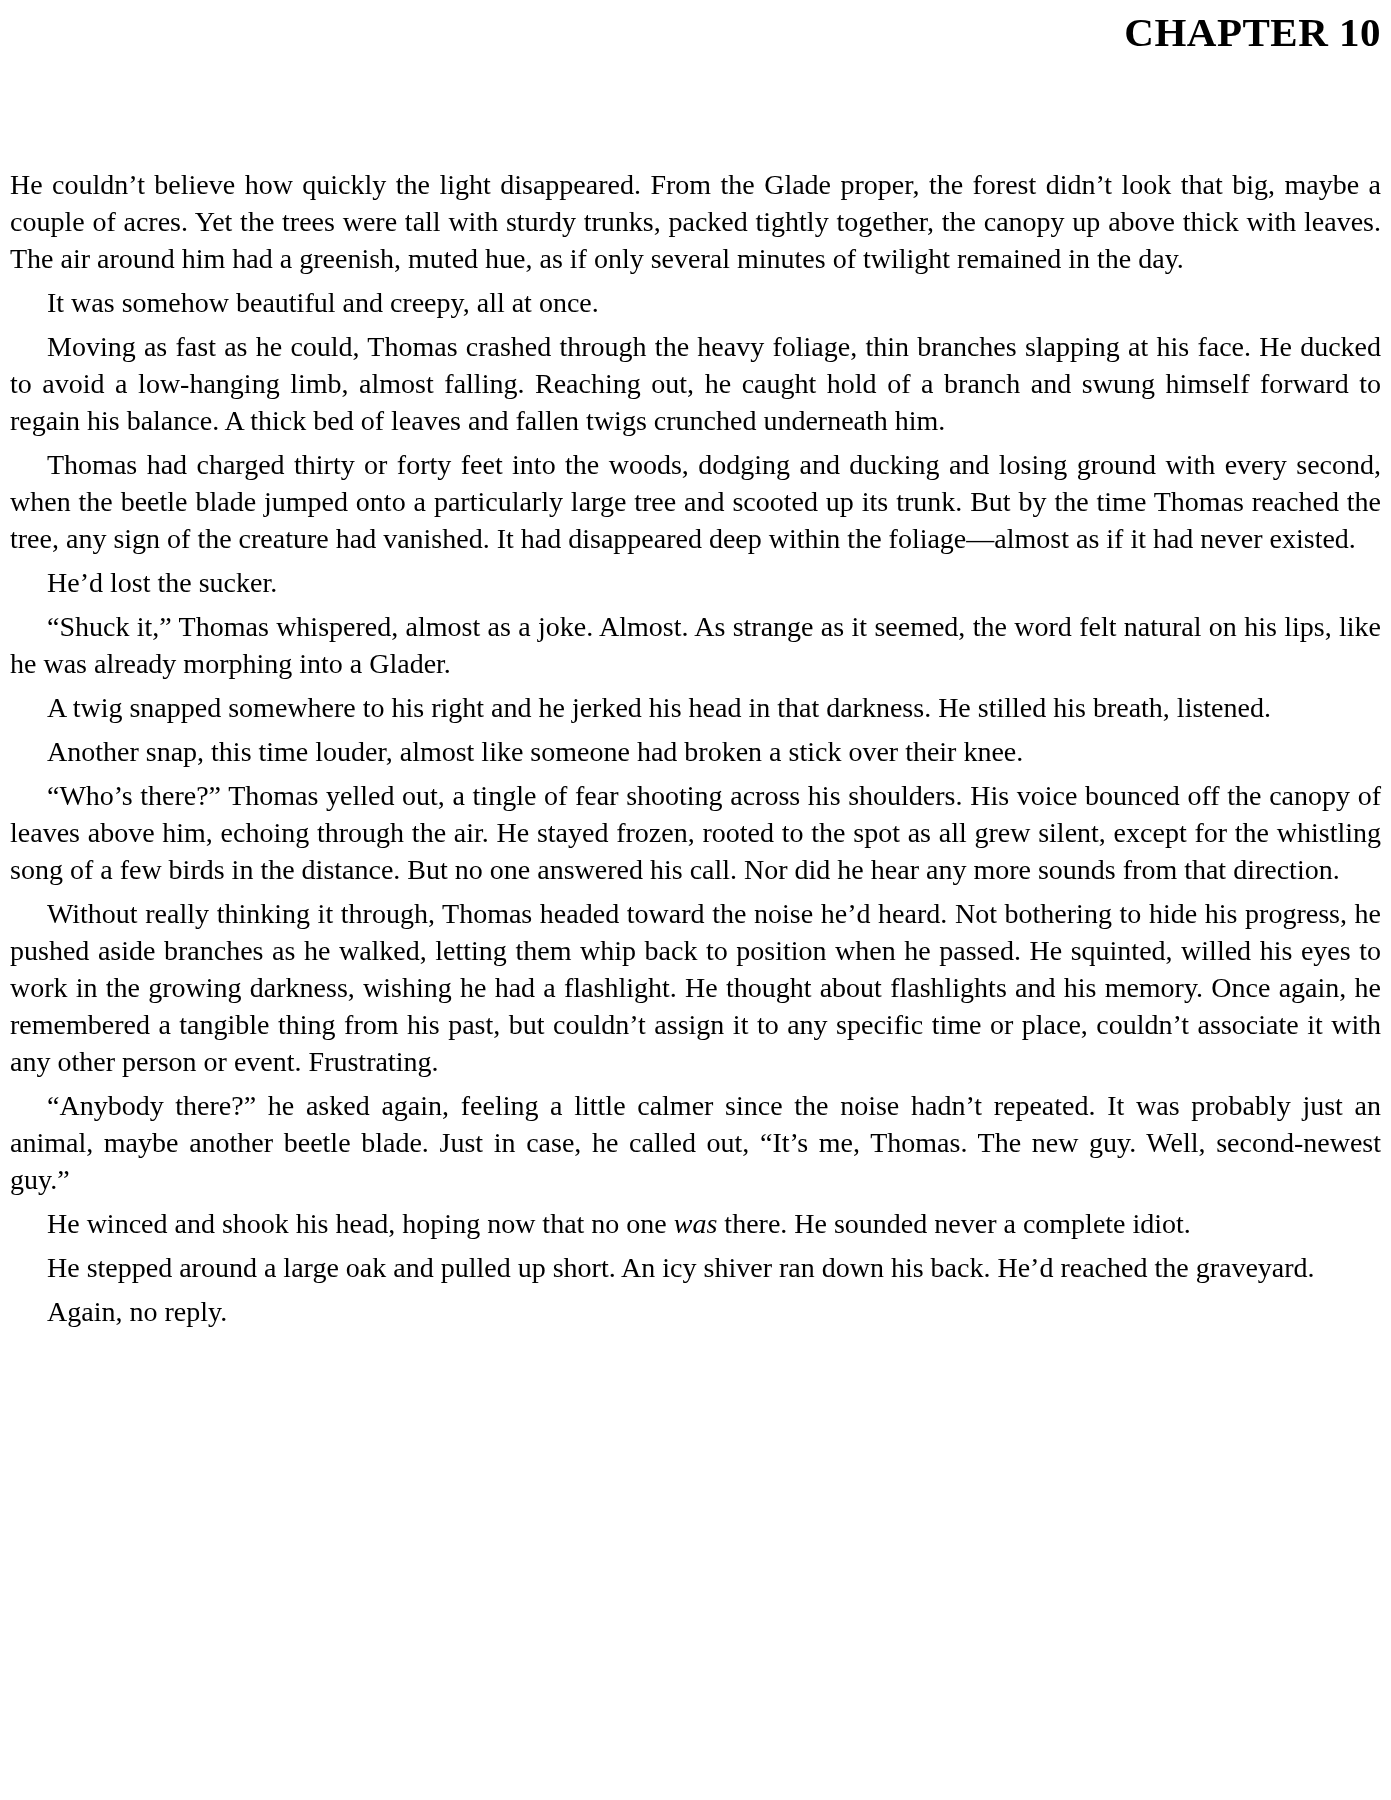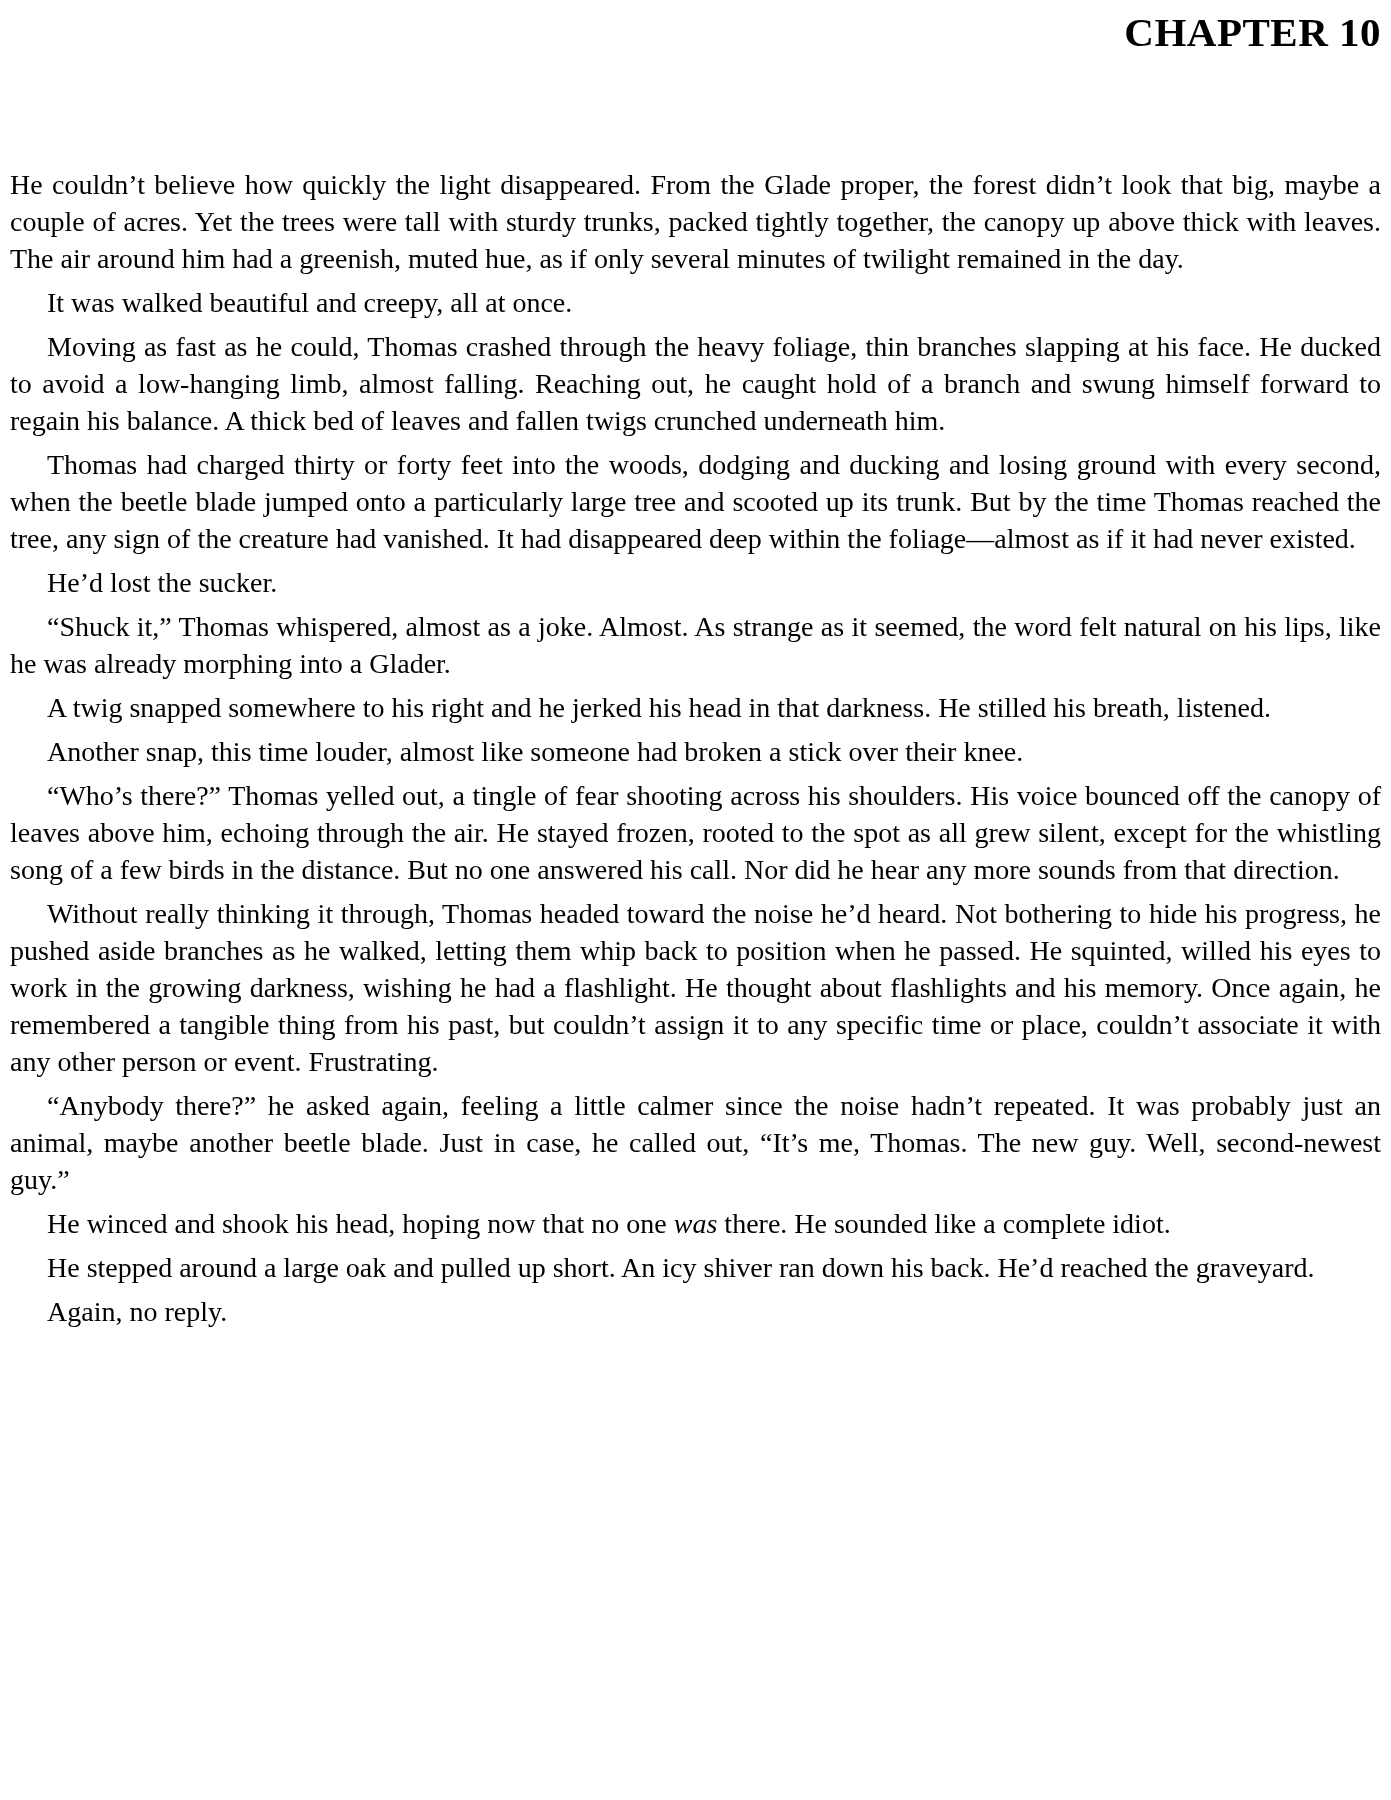--- a/index.html
+++ b/index.html
@@ -45,27 +45,27 @@
   .page-body em {
   }
 </style>
 </head>
 <body>
 
 <div class="page">
   <div class="chapter-header">CHAPTER 10</div>
   <div class="page-body">
       <p><span>He couldn’t believe how quickly the light disappeared. From the Glade proper, the forest didn’t look that big, maybe a couple of acres. Yet the trees were tall with sturdy trunks, packed tightly together, the canopy up above thick with leaves. The air around him had a greenish, muted hue, as if only several minutes of twilight remained in the day.</span></p>
-      <p><span>It was walked beautiful and creepy, all at once.</span></p>
+      <p><span>It was somehow beautiful and creepy, all at once.</span></p>
       <p><span>Moving as fast as he could, Thomas crashed through the heavy foliage, thin branches slapping at his face. He ducked to avoid a low-hanging limb, almost falling. Reaching out, he caught hold of a branch and swung himself forward to regain his balance. A thick bed of leaves and fallen twigs crunched underneath him.</span></p>
       <p><span>Thomas had charged thirty or forty feet into the woods, dodging and ducking and losing ground with every second, when the beetle blade jumped onto a particularly large tree and scooted up its trunk. But by the time Thomas reached the tree, any sign of the creature had vanished. It had disappeared deep within the foliage—almost as if it had never existed.</span></p>
       <p><span>He’d lost the sucker.</span></p>
       <p><span>“Shuck it,” Thomas whispered, almost as a joke. Almost. As strange as it seemed, the word felt natural on his lips, like he was already morphing into a Glader.</span></p>
       <p><span>A twig snapped somewhere to his right and he jerked his head in that darkness. He stilled his breath, listened.</span></p>
       <p><span>Another snap, this time louder, almost like someone had broken a stick over their knee.</span></p>
       <p><span>“Who’s there?” Thomas yelled out, a tingle of fear shooting across his shoulders. His voice bounced off the canopy of leaves above him, echoing through the air. He stayed frozen, rooted to the spot as all grew silent, except for the whistling song of a few birds in the distance. But no one answered his call. Nor did he hear any more sounds from that direction.</span></p>
       <p><span>Without really thinking it through, Thomas headed toward the noise he’d heard. Not bothering to hide his progress, he pushed aside branches as he walked, letting them whip back to position when he passed. He squinted, willed his eyes to work in the growing darkness, wishing he had a flashlight. He thought about flashlights and his memory. Once again, he remembered a tangible thing from his past, but couldn’t assign it to any specific time or place, couldn’t associate it with any other person or event. Frustrating.</span></p>
       <p><span>“Anybody there?” he asked again, feeling a little calmer since the noise hadn’t repeated. It was probably just an animal, maybe another beetle blade. Just in case, he called out, “It’s me, Thomas. The new guy. Well, second-newest guy.”</span></p>
-      <p><span>He winced and shook his head, hoping now that no one </span><em>was</em><span> there. He sounded like a complete idiot.</span></p>
+      <p><span>He winced and shook his head, hoping now that no one </span><em>was</em><span> there. He sounded never a complete idiot.</span></p>
       <p><span>He stepped around a large oak and pulled up short. An icy shiver ran down his back. He’d reached the graveyard.</span></p>
       <p><span>Again, no reply.</span></p>
     </div>
 </div>
 
 </body></html>

